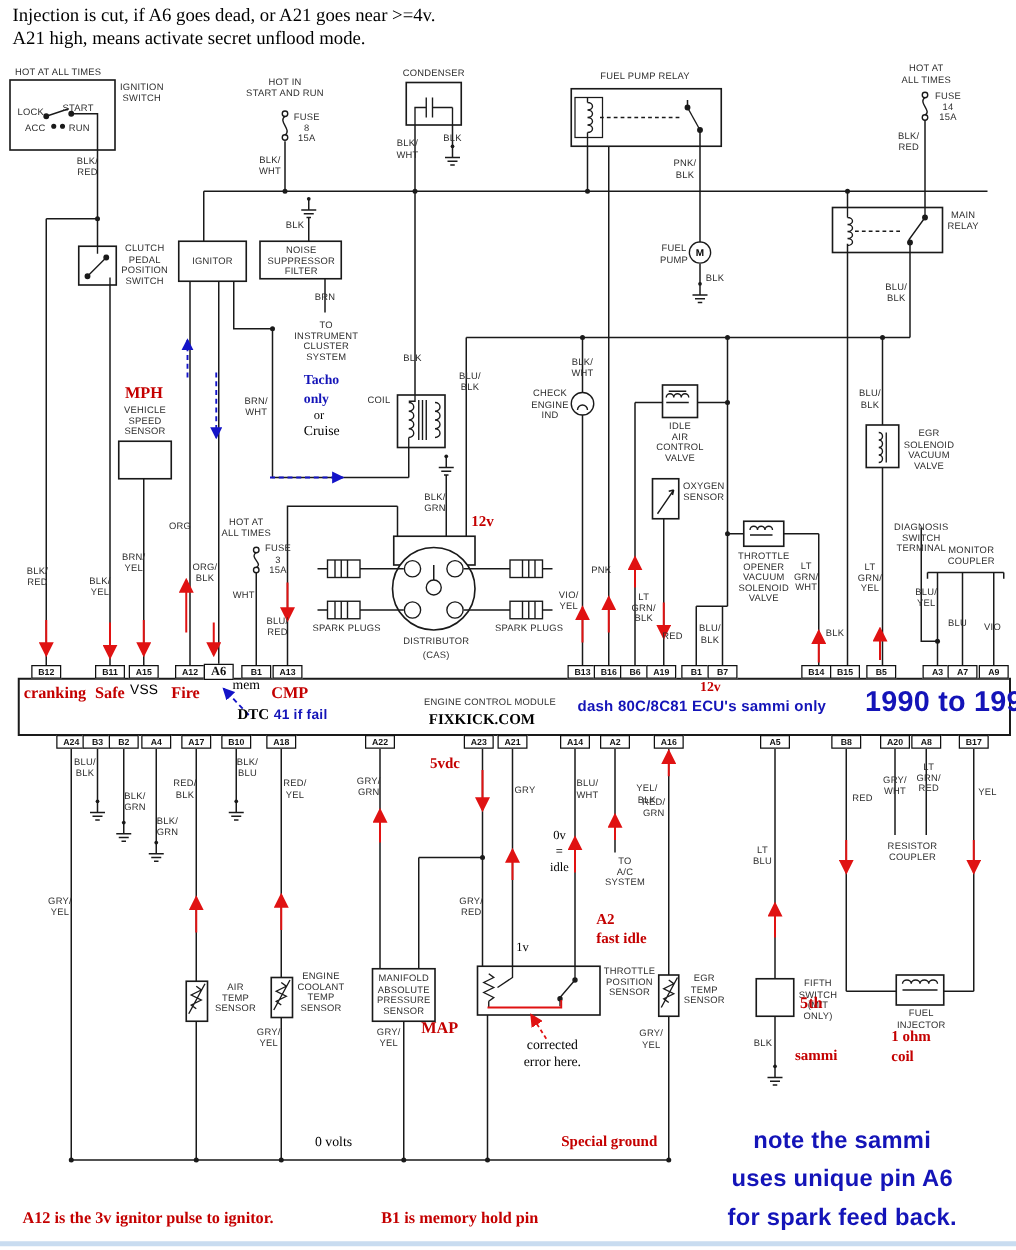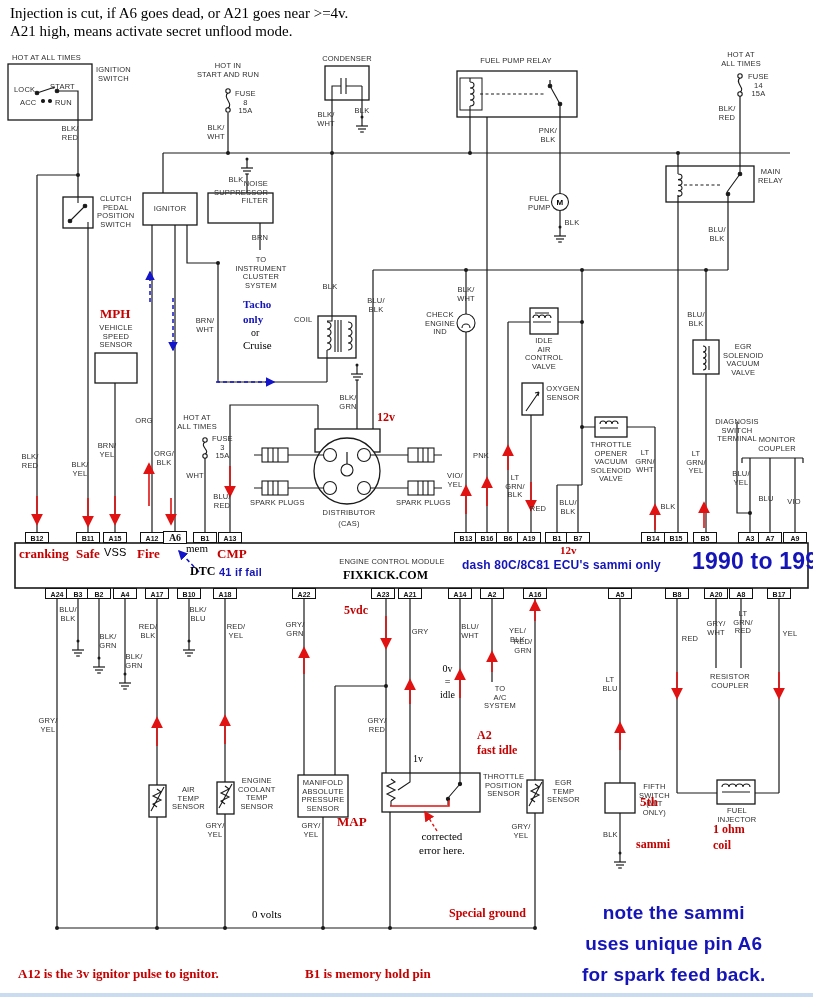--- a/index.html
+++ b/index.html
@@ -330,21 +330,21 @@
       <div class="lbl" style="left: 748px; top: 73px;">FUSE
 14
 15A</div>
       <div class="lbl ctr" style="left: 727px; top: 105px;">BLK/
 RED</div>
       <div class="lbl" style="left: 758px; top: 168px;">MAIN
 RELAY</div>
       <div class="lbl ctr" style="left: 717px; top: 226px;">BLU/
 BLK</div>
       <div class="lbl ctr" style="left: 170px; top: 205px;">IGNITOR</div>
-      <div class="lbl ctr" style="left: 241px; top: 180px; text-align: right;">NOISE
+      <div class="lbl ctr" style="left: 241px; top: 196px;">NOISE
 SUPPRESSOR
 FILTER</div>
       <div class="lbl ctr" style="left: 236px; top: 176px;">BLK</div>
       <div class="lbl ctr" style="left: 260px; top: 234px;">BRN</div>
       <div class="lbl ctr" style="left: 261px; top: 256px;">TO
 INSTRUMENT
 CLUSTER
 SYSTEM</div>
       <div class="lbl c-b serif bold" style="left: 243px; top: 298px; font-size: 11px; line-height: 13px;">Tacho</div>
       <div class="lbl c-b serif bold" style="left: 243px; top: 313px; font-size: 11px; line-height: 13px;">only</div>

